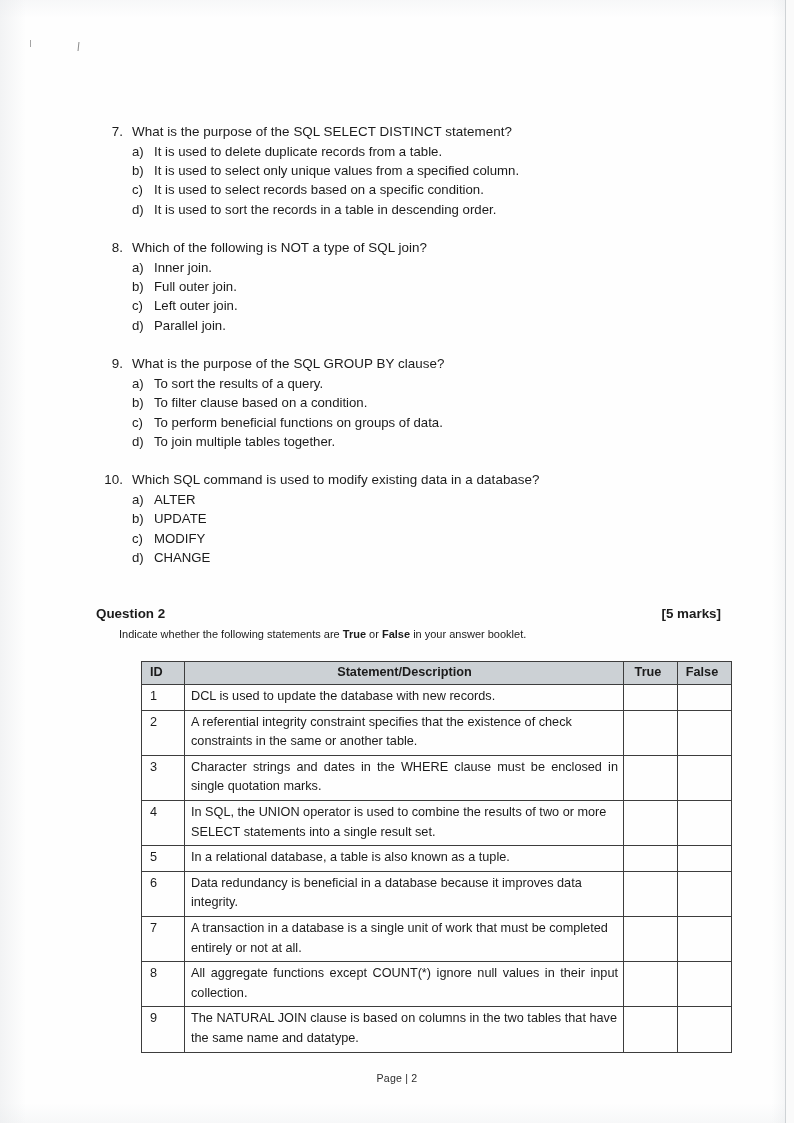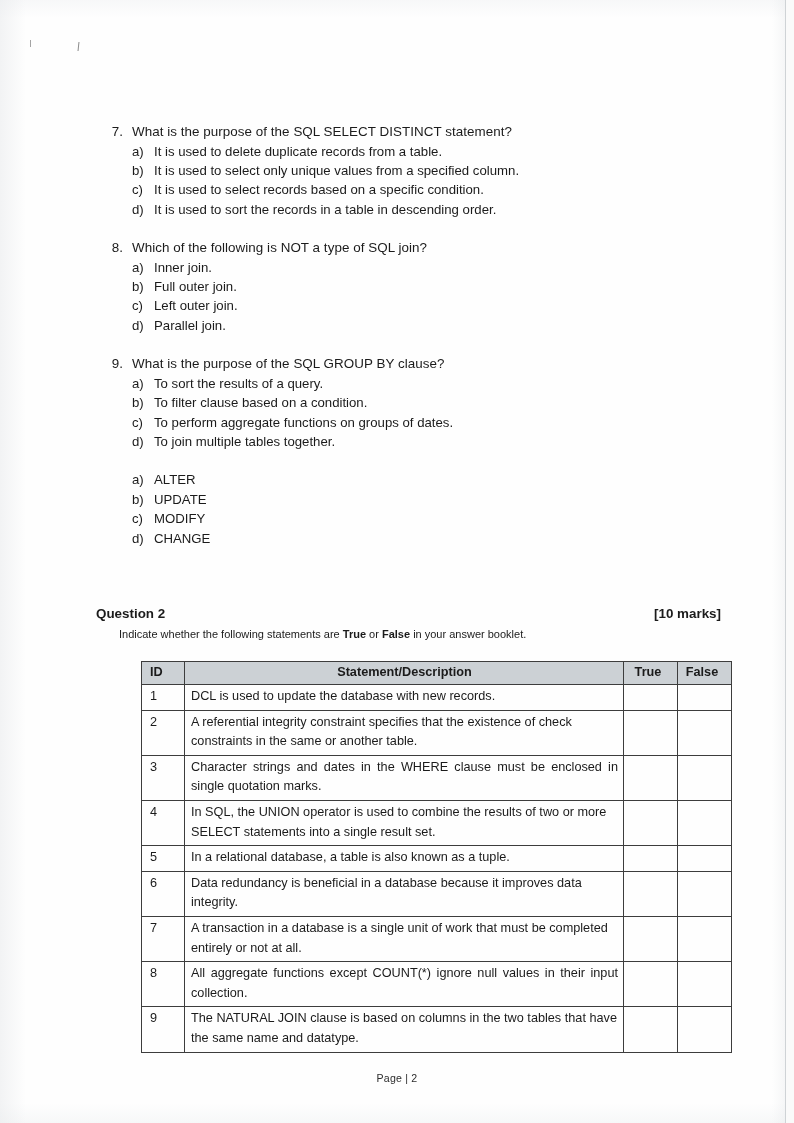--- a/index.html
+++ b/index.html
@@ -242,29 +242,33 @@
             <li class="opt">
               <span class="opt-letter">a)</span>
               <span class="opt-text">To sort the results of a query.</span>
             </li>
             <li class="opt">
               <span class="opt-letter">b)</span>
               <span class="opt-text">To filter clause based on a condition.</span>
             </li>
             <li class="opt">
               <span class="opt-letter">c)</span>
-              <span class="opt-text">To perform aggregate functions on groups of dates.</span>
+              <span class="opt-text">To perform beneficial functions on groups of data.</span>
             </li>
             <li class="opt">
               <span class="opt-letter">d)</span>
               <span class="opt-text">To join multiple tables together.</span>
             </li>
           </ul>
         </div>
         <div class="q-item">
+          <div class="q-stem">
+            <span class="q-num">10.</span>
+            <span class="q-text">Which SQL command is used to modify existing data in a database?</span>
+          </div>
           <ul class="opt-list">
             <li class="opt">
               <span class="opt-letter">a)</span>
               <span class="opt-text">ALTER</span>
             </li>
             <li class="opt">
               <span class="opt-letter">b)</span>
               <span class="opt-text">UPDATE</span>
             </li>
             <li class="opt">
@@ -274,21 +278,21 @@
             <li class="opt">
               <span class="opt-letter">d)</span>
               <span class="opt-text">CHANGE</span>
             </li>
           </ul>
         </div>
       </div>
 
     <div class="q2-head">
       <span>Question 2</span>
-      <span>[10 marks]</span>
+      <span>[5 marks]</span>
     </div>
 
     <div class="q2-instruct">
       <span>Indicate whether the following statements are </span><b>True</b><span> or </span><b>False</b><span> in your answer booklet.</span>
     </div>
 
     <table class="tf-table">
       <thead>
         <tr>
           <th class="col-id">ID</th>

